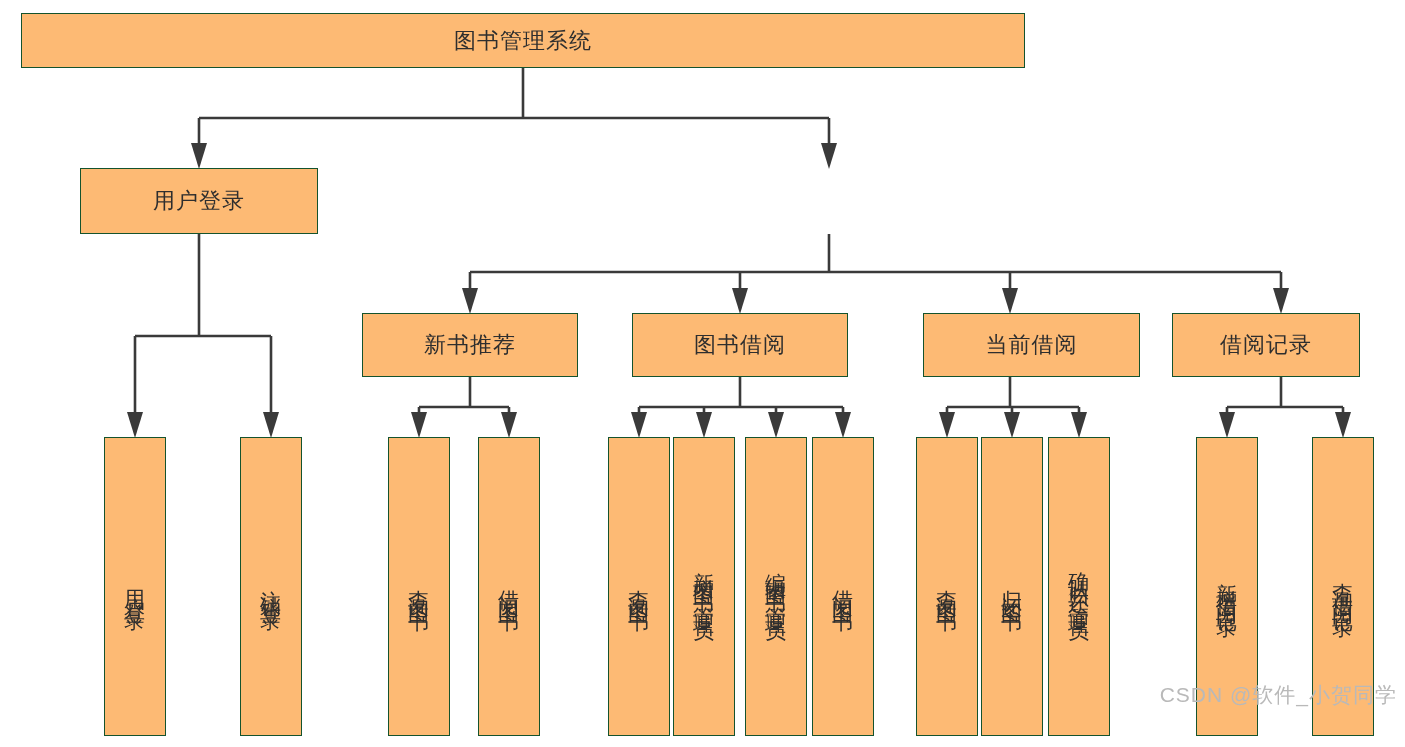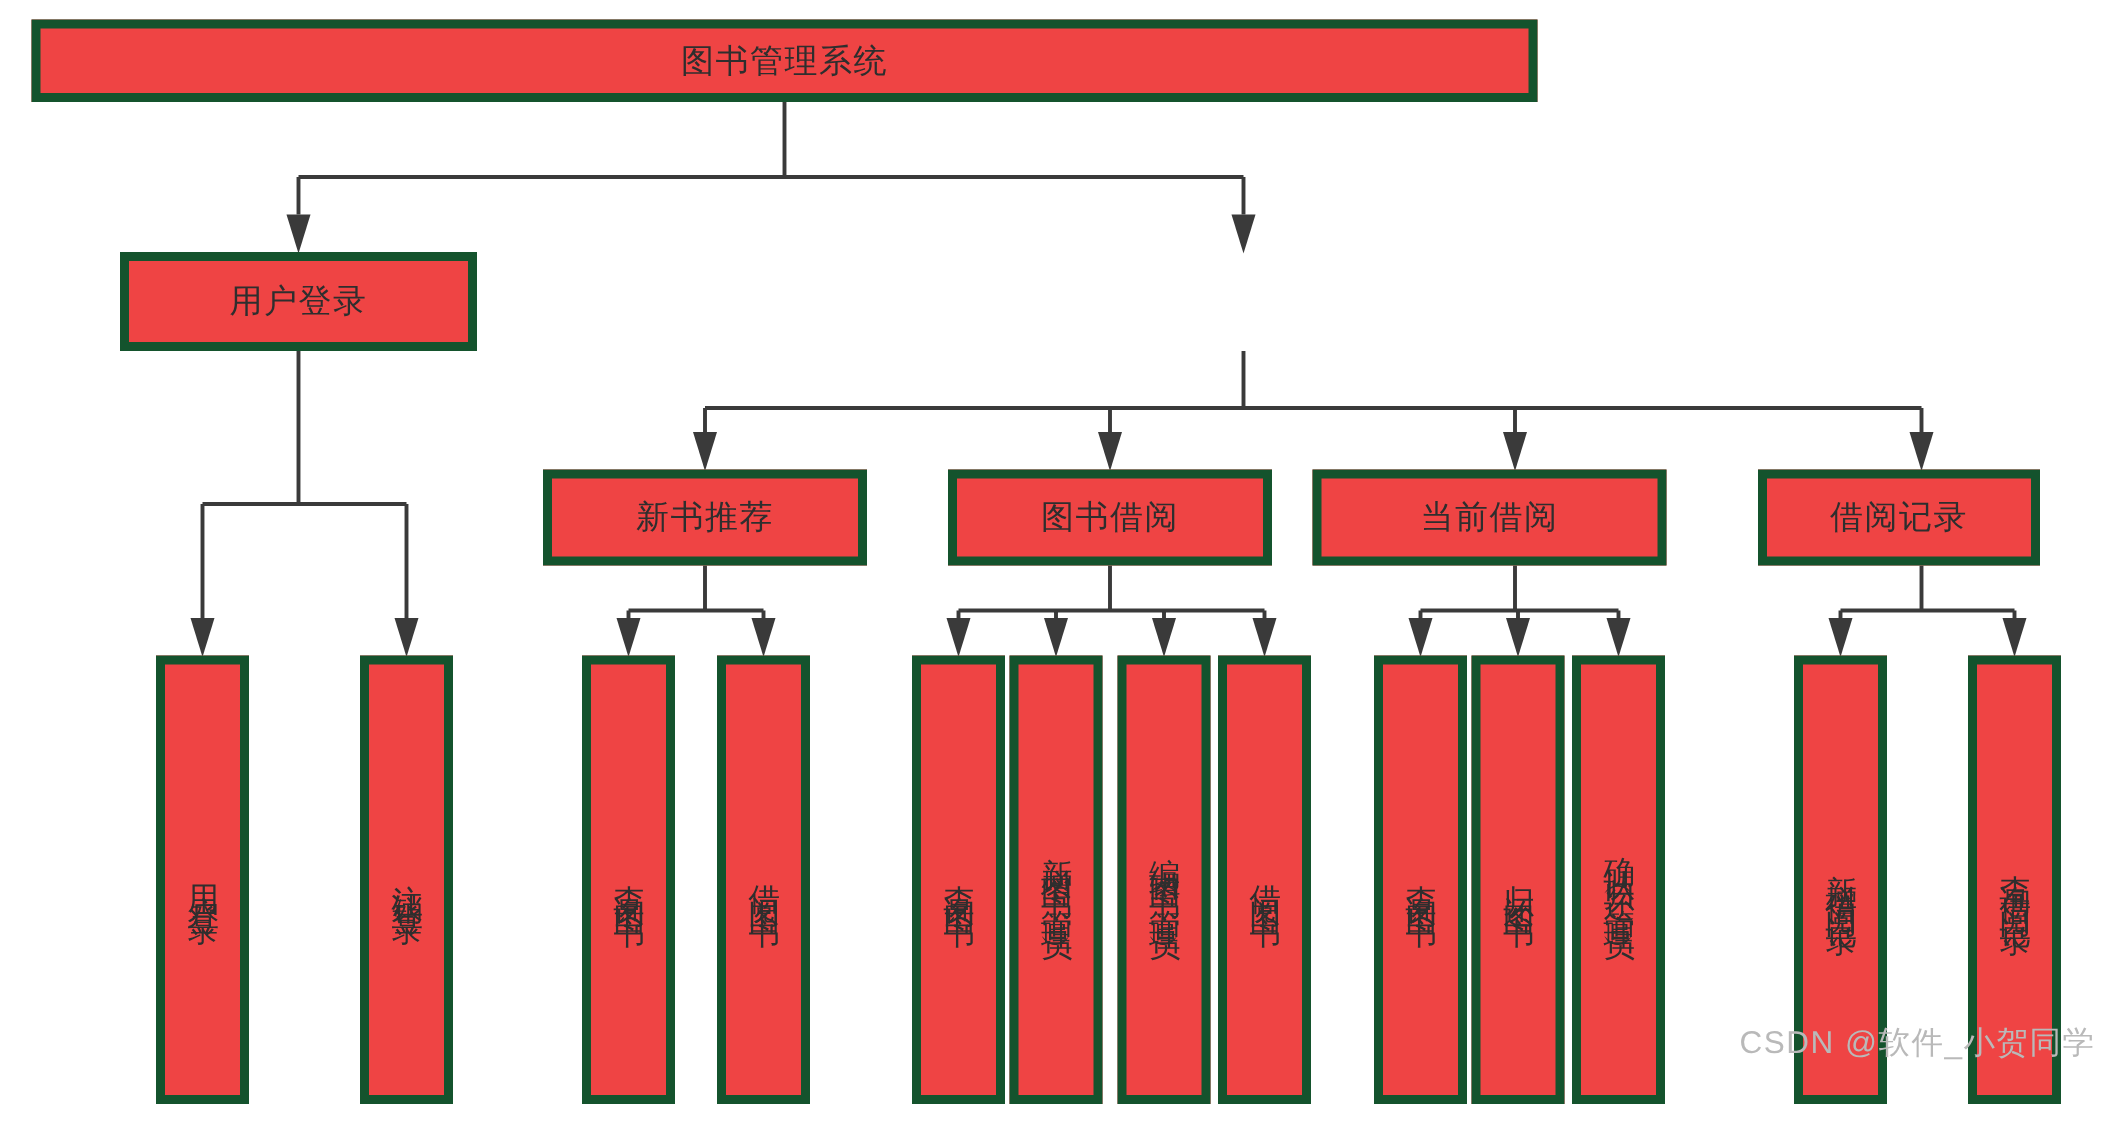--- a/index.html
+++ b/index.html
@@ -14,22 +14,22 @@
     background: #ffffff;
     overflow: hidden;
   }
   .connectors {
     position: absolute; left: 0; top: 0;
     pointer-events: none;
   }
   .node {
     position: absolute;
     box-sizing: border-box;
-    border: 6px solid #14532d;
-    background: #ef4444;
+    border: 1px solid #14532d;
+    background: #fdba74;
     display: flex;
     align-items: center;
     justify-content: center;
     color: #2e2e2e;
     font-size: 22px;
     letter-spacing: 1px;
     z-index: 2;
   }
   .leaf {
     writing-mode: vertical-rl;
@@ -95,21 +95,21 @@
       <polygon points="1335,412 1351,412 1343,438"></polygon>
     </g>
   </svg>
 
   <div class="node" style="left:21px; top:13px; width:1004px; height:55px;">图书管理系统</div>
 
   <div class="node" style="left:80px; top:168px; width:238px; height:66px;">用户登录</div>
 
   <div class="node" style="left:362px; top:313px; width:216px; height:64px;">新书推荐</div>
   <div class="node" style="left:632px; top:313px; width:216px; height:64px;">图书借阅</div>
-  <div class="node" style="left:875px; top:313px; width:236px; height:64px;">当前借阅</div>
+  <div class="node" style="left:923px; top:313px; width:217px; height:64px;">当前借阅</div>
   <div class="node" style="left:1172px; top:313px; width:188px; height:64px;">借阅记录</div>
 
   <div class="node leaf" style="left:104px; top:437px; width:62px; height:299px;">用户登录</div>
   <div class="node leaf" style="left:240px; top:437px; width:62px; height:299px;">注销登录</div>
 
   <div class="node leaf" style="left:388px; top:437px; width:62px; height:299px;">查询图书</div>
   <div class="node leaf" style="left:478px; top:437px; width:62px; height:299px;">借阅图书</div>
 
   <div class="node leaf" style="left:608px; top:437px; width:62px; height:299px;">查询图书</div>
   <div class="node leaf" style="left:673px; top:437px; width:62px; height:299px;">新增图书（管理员）</div>

